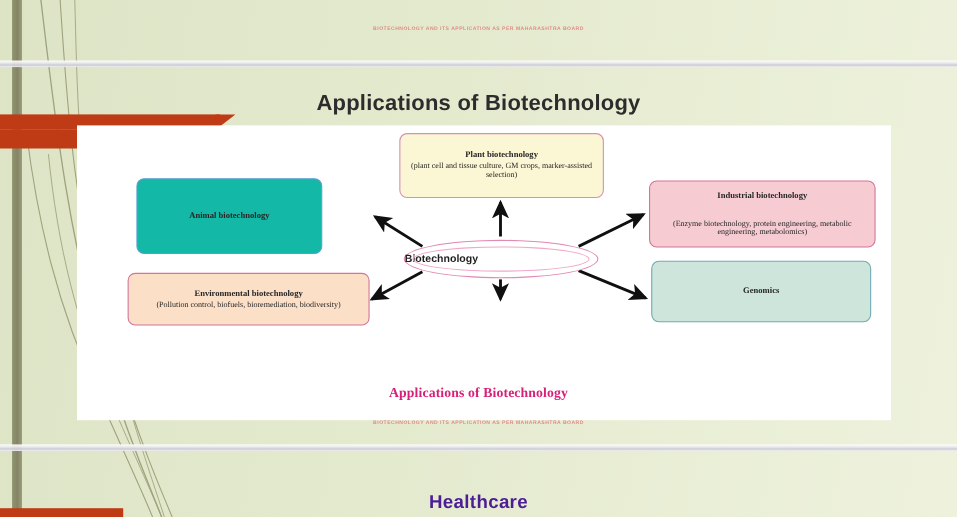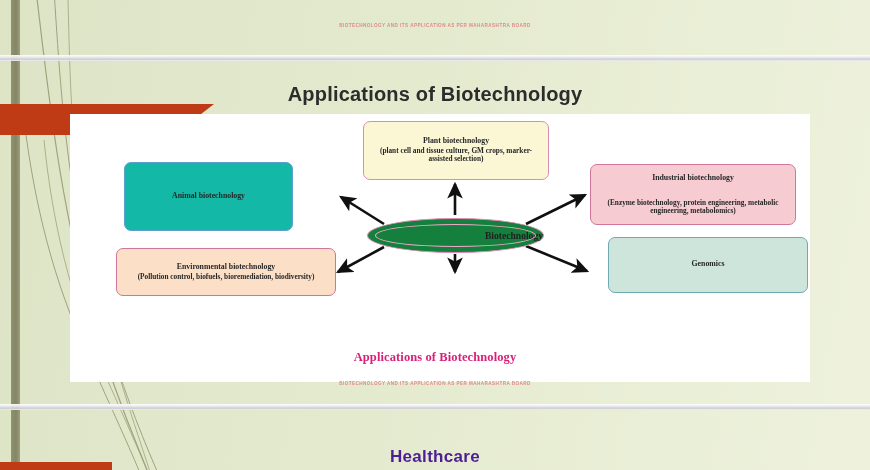--- a/index.html
+++ b/index.html
@@ -59,40 +59,40 @@
   .caption{position:absolute;top:350px;left:0;width:870px;text-align:center;
     font-family:"Liberation Serif",serif;font-size:12.5px;font-weight:700;
     color:#d81f79;letter-spacing:.1px;}
 
   
   .node{position:absolute;border-radius:7px;box-sizing:border-box;
     text-align:center;padding:5px 5px;line-height:1.12;
     font-family:"Liberation Serif",serif;font-size:7.4px;color:#262626;
     display:flex;flex-direction:column;justify-content:center;}
   .node .t{font-weight:700;font-size:7.8px;margin-bottom:1px;}
-  .node .d{font-size:7.3px;font-weight:bold;}
+  .node .d{font-size:7.3px;}
 
   .n-plant{left:363px;top:121px;width:186px;height:59px;
     background:#fbf6d4;border:1.3px solid #d98fb5;}
   .n-animal{left:124px;top:162px;width:169px;height:69px;
     background:#14b8a6;border:1.3px solid #5e9fd0;}
   .n-industrial{left:590px;top:164px;width:206px;height:61px;
     background:#f6ccd2;border:1.3px solid #d2759a;gap:15px;}
   .n-environment{left:116px;top:248px;width:220px;height:48px;
     background:#fbdfc7;border:1.3px solid #d2759a;}
   .n-genomics{left:592px;top:237px;width:200px;height:56px;
-    background:#cee5dc;border:1.3px solid #6fa9b4;margin-left:16px;}
+    background:#cee5dc;border:1.3px solid #6fa9b4;}
   .n-microbial{left:370px;top:276px;width:178px;height:62px;
     background:#bcd8ee;border:1.3px solid #5e9fd0;}
 
   
   .hub{position:absolute;left:367px;top:218px;width:175px;height:33px;
-    border-radius:50%;background:#15803d;border:1.6px solid #e08ab4;
-    display:flex;align-items:center;justify-content:flex-end;
-    font-family:Liberation Serif, serif;font-weight:700;font-size:9.6px;color:#1f1f1f;}
+    border-radius:50%;background:#ffffff;border:1.6px solid #e08ab4;
+    display:flex;align-items:center;justify-content:flex-start;
+    font-family:Liberation Sans, sans-serif;font-weight:700;font-size:9.6px;color:#1f1f1f;}
   .hub::after{content:"";position:absolute;left:7px;top:5px;right:7px;bottom:5px;
     border-radius:50%;border:1px solid #f0a9c9;pointer-events:none;}
 
   .arrows{position:absolute;left:0;top:0;width:870px;height:470px;pointer-events:none;}
 </style>
 </head>
 <body>
 
 <div id="slide">
 

